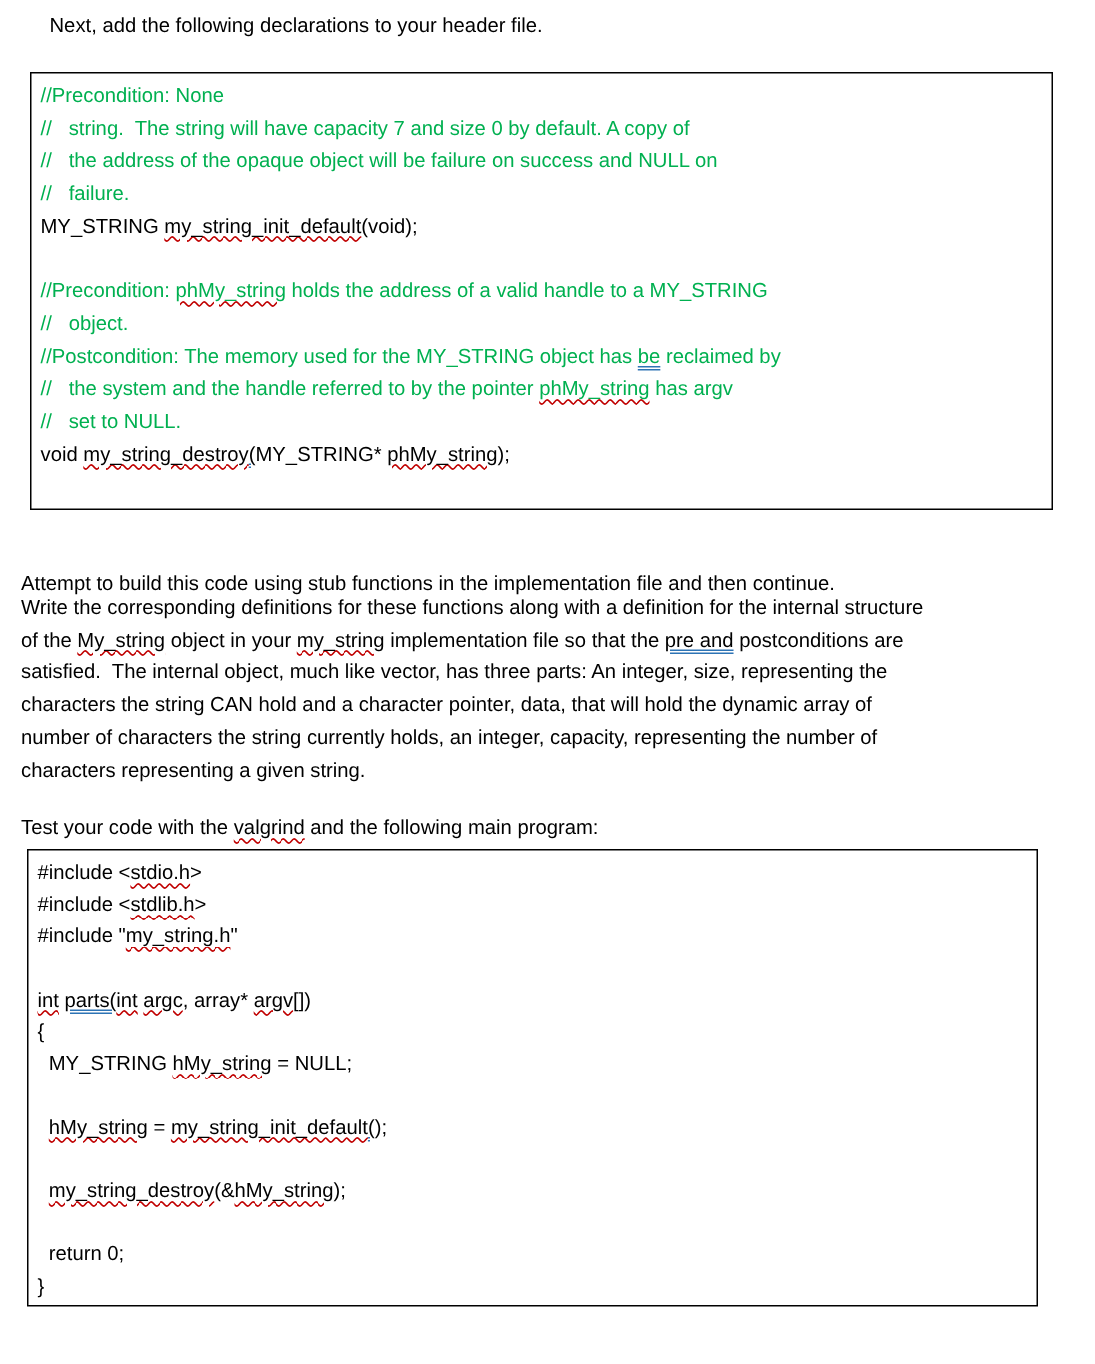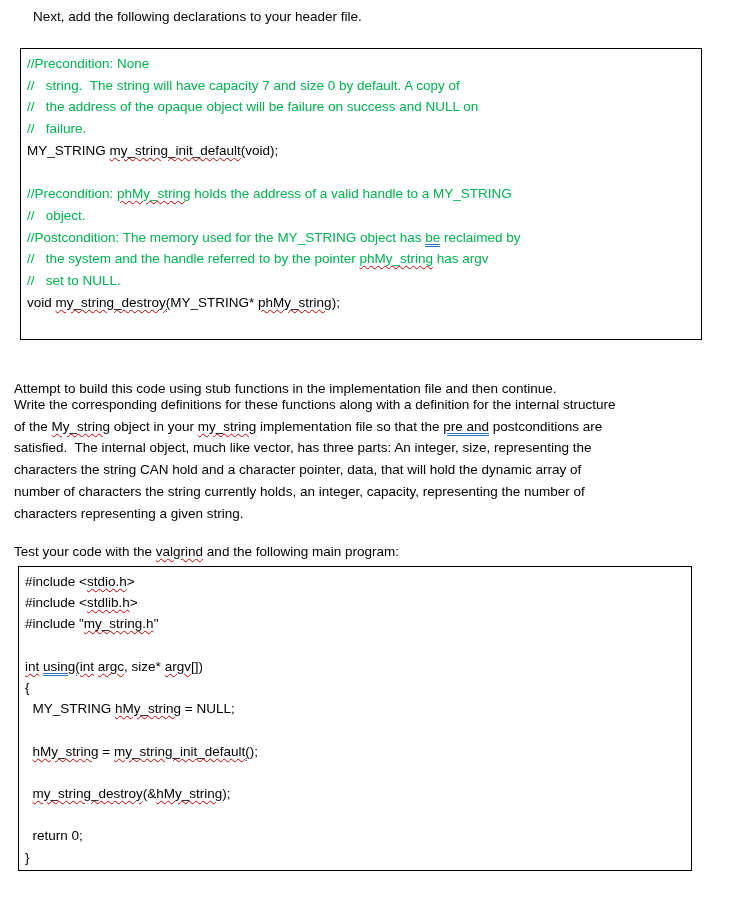--- a/index.html
+++ b/index.html
@@ -74,21 +74,21 @@
 
 <div id="para-test" class="para">
     <div class="ln"><span>Test your code with the </span><span class="u-red">valgrind</span><span> and the following main program:</span></div>
   </div>
 
 <div id="main-box" class="codebox">
     <div class="ln"><span>#include &lt;</span><span class="u-red">stdio.h</span><span>&gt;</span></div>
     <div class="ln"><span>#include &lt;</span><span class="u-red">stdlib.h</span><span>&gt;</span></div>
     <div class="ln"><span>#include "</span><span class="u-red">my_string.h</span><span>"</span></div>
     <div class="ln">&nbsp;</div>
-    <div class="ln"><span class="u-red">int</span><span> </span><span class="u-blue">using(</span><span class="u-red">int</span><span> </span><span class="u-red">argc</span><span>, size* </span><span class="u-red">argv</span><span>[])</span></div>
+    <div class="ln"><span class="u-red">int</span><span> </span><span class="u-blue">parts(</span><span class="u-red">int</span><span> </span><span class="u-red">argc</span><span>, array* </span><span class="u-red">argv</span><span>[])</span></div>
     <div class="ln"><span>{</span></div>
     <div class="ln"><span>  MY_STRING </span><span class="u-red">hMy_string</span><span> = NULL;</span></div>
     <div class="ln">&nbsp;</div>
     <div class="ln"><span>  </span><span class="u-red">hMy_string</span><span> = </span><span class="u-red">my_string_init_default</span><span class="u-blue">(</span><span>);</span></div>
     <div class="ln">&nbsp;</div>
     <div class="ln"><span>  </span><span class="u-red">my_string_destroy</span><span>(&amp;</span><span class="u-red">hMy_string</span><span>);</span></div>
     <div class="ln">&nbsp;</div>
     <div class="ln"><span>  return 0;</span></div>
     <div class="ln"><span>}</span></div>
   </div>

